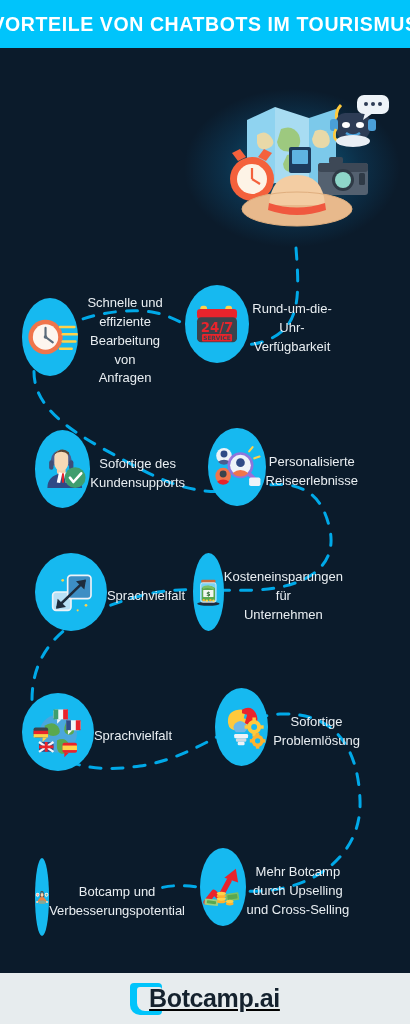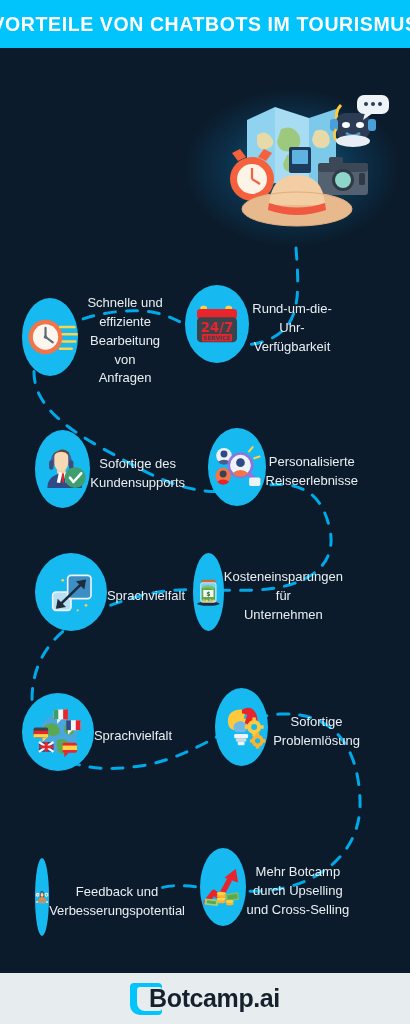--- a/index.html
+++ b/index.html
@@ -93,21 +93,21 @@
   
   #hero { position: absolute; left: 205px; top: 85px; width: 185px; height: 160px; }
 
   
   #footer {
     position: absolute; left: 0; top: 973px;
     width: 410px; height: 51px;
     background: #e7ecee;
     display: flex; align-items: center; justify-content: center;
   }
-  #logo-wrap { display: flex; align-items: center; }
+  #logo-wrap { display: flex; align-items: center; text-decoration: underline; }
   #logo-mark {
     width: 32px; height: 32px;
     background: #00c4fb;
     border-radius: 4px 4px 4px 10px;
     display: flex; align-items: center; justify-content: center;
     margin-right: 1px;
     position: relative;
   }
   #logo-mark::after {
     content: "";
@@ -422,21 +422,21 @@
         <ellipse cx="30" cy="22" rx="6.5" ry="8" fill="#f7d9b6"></ellipse>
         <path d="M21 33 q9 -5 18 0 l5 14 -28 0z" fill="#f0813f"></path>
         <path d="M19 36 q-6 8 -9 14 l5 4 q7 -8 9 -13z" fill="#f0813f"></path>
         <path d="M41 36 q6 8 9 14 l-5 4 q-7 -8 -9 -13z" fill="#f0813f"></path>
         <ellipse cx="9" cy="52" rx="5" ry="4" fill="#f7d9b6"></ellipse>
         <ellipse cx="51" cy="52" rx="5" ry="4" fill="#f7d9b6"></ellipse>
         <rect x="16" y="47" width="28" height="13" fill="#87a894"></rect>
         <path d="M21 14 q9 -8 18 2 q-2 -11 -9 -11 q-8 0 -9 9z" fill="#5a3b30"></path>
       </svg>
     </div>
-    <div class="item-label">Feedback und
+    <div class="item-label">Botcamp und
 Verbesserungspotential</div>
   </div>
 
   <div class="item" id="item-9">
     <div class="bubble">
       <svg viewBox="0 0 60 60" width="52" height="52">
         <path d="M8 50 l10 -13 8 7 12 -22" fill="none" stroke="#e8242c" stroke-width="7" stroke-linejoin="round" stroke-linecap="round"></path>
         <polygon points="47,6 50,24 32,18" fill="#e8242c"></polygon>
         <rect x="34" y="38" width="17" height="10" rx="1" fill="#7cc166" transform="rotate(-8 42 43)"></rect>
         <rect x="36" y="40" width="13" height="6" rx="1" fill="#5aa84f" transform="rotate(-8 42 43)"></rect>

